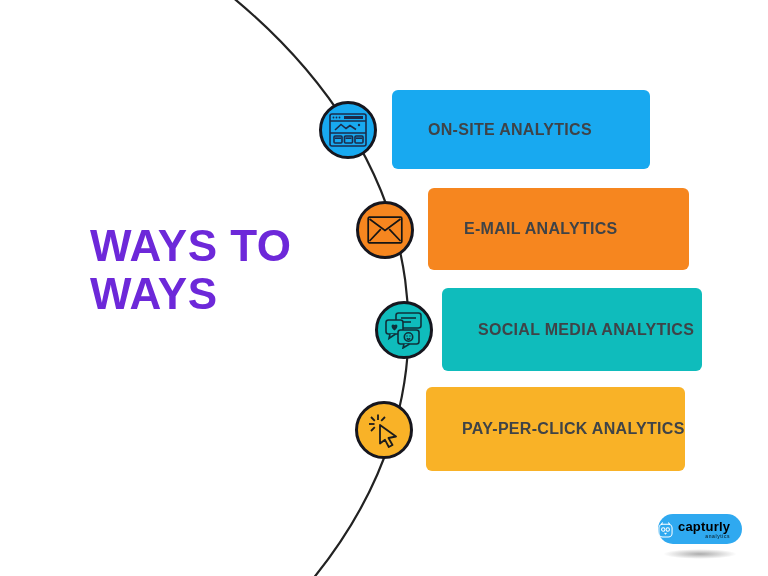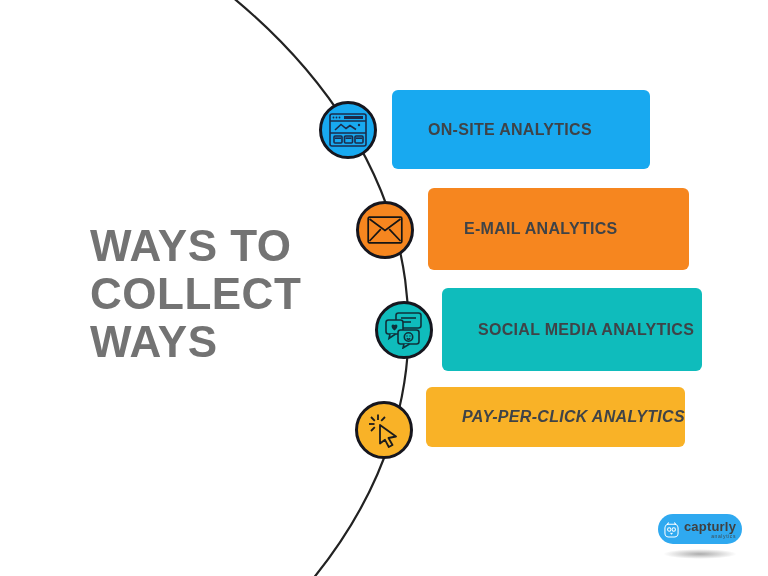--- a/index.html
+++ b/index.html
@@ -1,61 +1,60 @@
 <!DOCTYPE html>
 <html><head>
 <meta charset="utf-8">
 <style>
   html,body{margin:0;padding:0;background:#fff;}
   .stage{position:relative;width:768px;height:576px;background:#ffffff;overflow:hidden;
          font-family:"Liberation Sans", sans-serif;}
   .curve-svg{position:absolute;left:0;top:0;width:768px;height:576px;}
 
   .title{position:absolute;left:90px;top:222px;margin:0;
-         font-size:44px;line-height:48px;font-weight:700;color:#737373;letter-spacing:.5px;}
+         font-size:44px;line-height:48px;font-weight:700;color:#6d28d9;letter-spacing:.5px;}
   .title div{white-space:nowrap;}
 
   .bar{position:absolute;display:flex;align-items:center;box-sizing:border-box;
        border-radius:6px;padding-left:36px;font-weight:700;font-size:16px;
        letter-spacing:.3px;color:#3f4347;}
   .bar0{left:392px;top:90px;width:258px;height:79px;background:#18A9F0;}
   .bar1{left:428px;top:188px;width:261px;height:82px;background:#F6861F;}
   .bar2{left:442px;top:288px;width:260px;height:83px;background:#0FBCBC;}
-  .bar3{left:426px;top:387px;width:259px;height:60px;background:#F9B227;font-style:italic;}
+  .bar3{left:426px;top:387px;width:259px;height:84px;background:#F9B227;}
 
   .node{position:absolute;width:58px;height:58px;border-radius:50%;
         border:3px solid #16161e;box-sizing:border-box;
         display:flex;align-items:center;justify-content:center;}
   .node0{left:319px;top:101px;background:#18A9F0;}
   .node1{left:356px;top:201px;background:#F6861F;}
   .node2{left:375px;top:301px;background:#0FBCBC;}
   .node3{left:355px;top:401px;background:#F9B227;}
 
   .logo{position:absolute;left:658px;top:514px;width:84px;height:30px;border-radius:15px;
-        background:#2FA9F0;display:flex;align-items:center;justify-content:center;
-        gap:5px;color:#404040;}
+        background:#2FA9F0;display:flex;align-items:center;
+        gap:5px;color:#000000;}
   .logo-text{display:flex;flex-direction:column;align-items:flex-end;line-height:1;}
   .logo-brand{font-size:13px;font-weight:700;letter-spacing:.2px;}
   .logo-sub{font-size:5px;letter-spacing:.6px;margin-top:1px;opacity:.92;}
   .logo-shadow{position:absolute;left:663px;top:549px;width:74px;height:10px;
         background:radial-gradient(ellipse at center, rgba(90,90,90,.5) 0%, rgba(255,255,255,0) 70%);
         border-radius:50%;}
 </style>
 </head>
 <body>
 
 <div class="stage">
 
   <svg class="curve-svg" viewBox="0 0 768 576">
     <path d="M 231 -4 A 814 533 0 0 1 312 580" fill="none" stroke="#222222" stroke-width="2.2"></path>
   </svg>
 
   <h1 class="title">
     <div>WAYS TO</div>
-    <div>COLLECT</div>
     <div>WAYS</div>
   </h1>
 
   <div class="bar bar0" style="background-color: rgb(24, 169, 240);">
     <span>ON-SITE ANALYTICS</span>
   </div>
   <div class="bar bar1" style="background-color: rgb(246, 134, 31);">
     <span>E-MAIL ANALYTICS</span>
   </div>
   <div class="bar bar2" style="background-color: rgb(15, 188, 188); text-align: right;">

